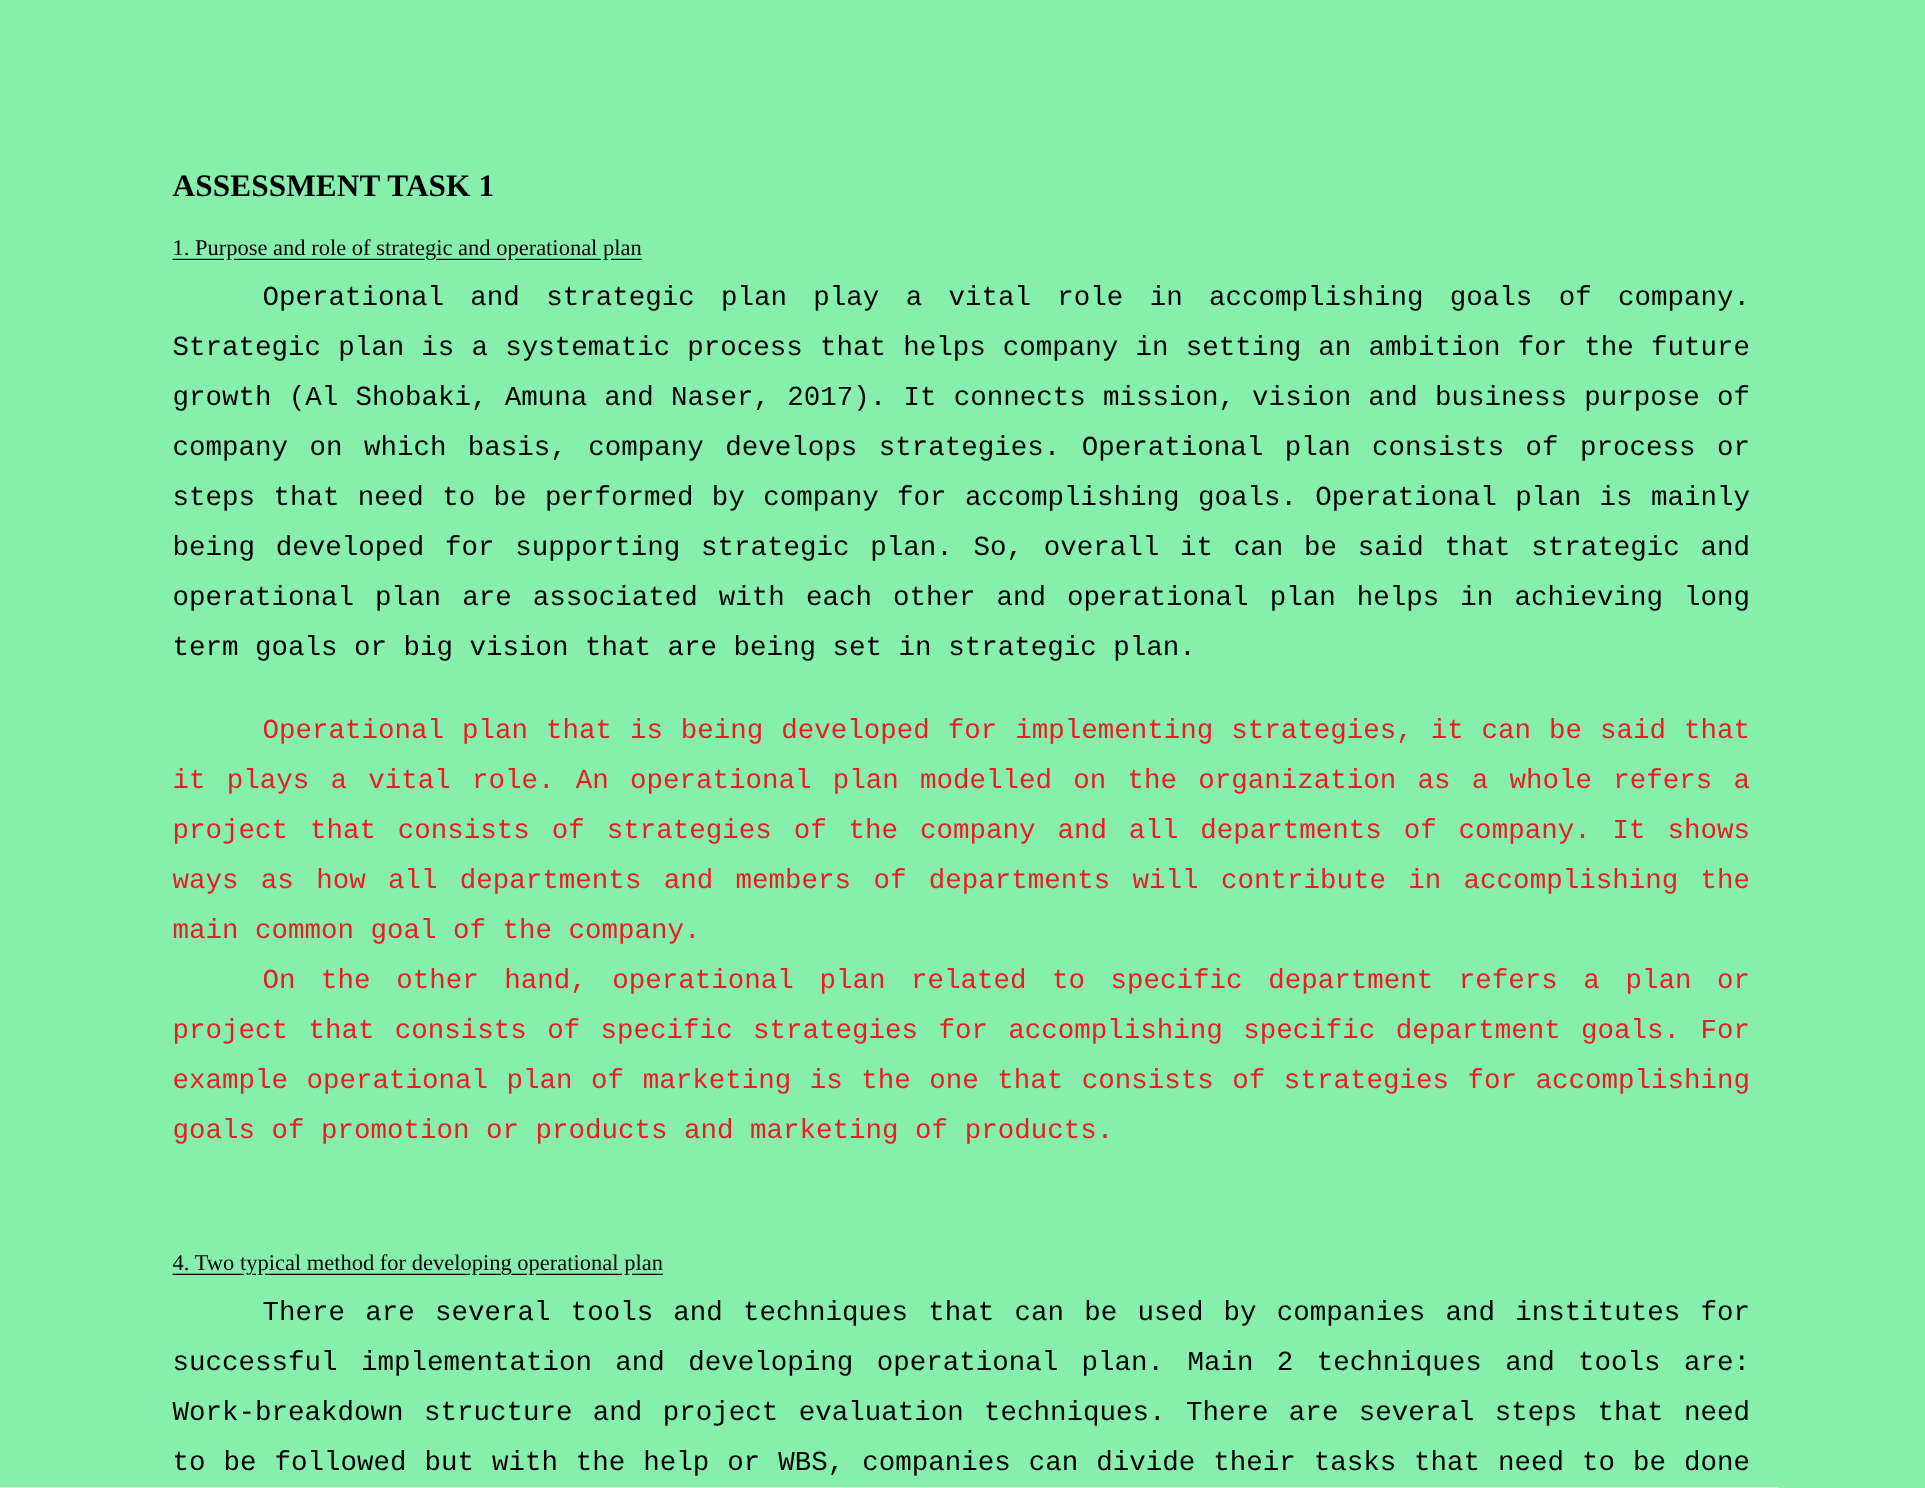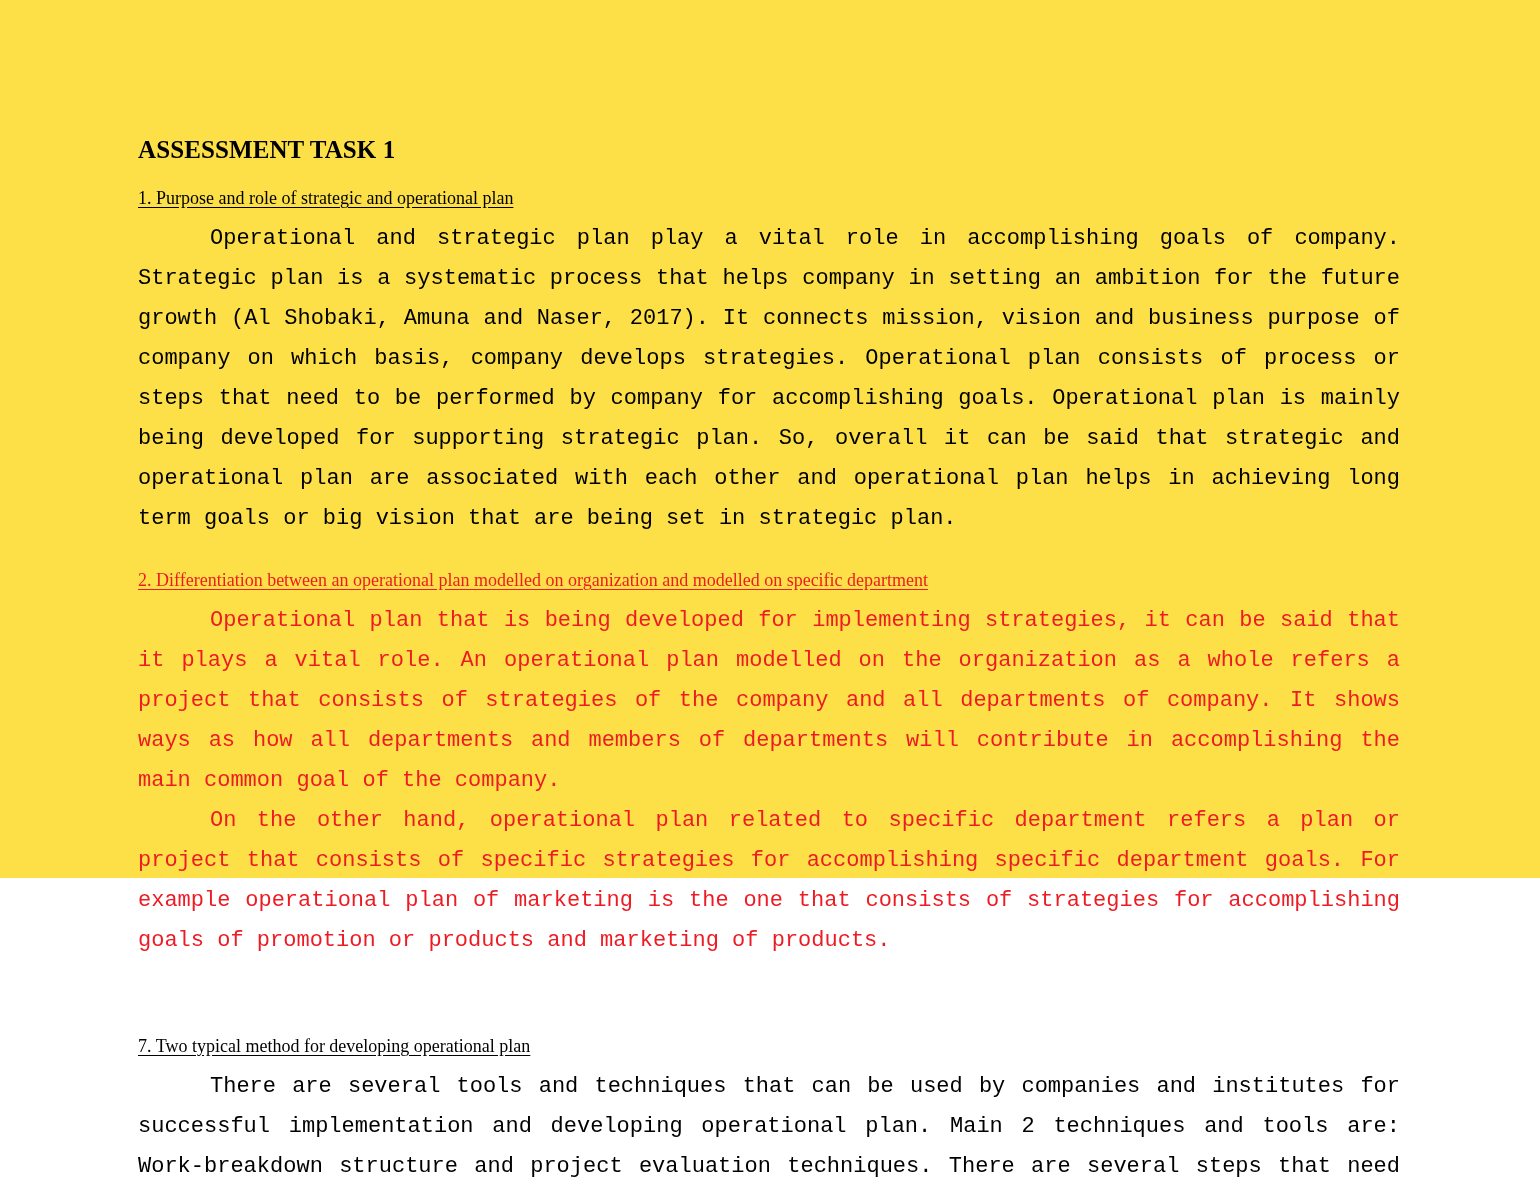--- a/index.html
+++ b/index.html
@@ -10,22 +10,22 @@
   body {
     width: 1540px;
     height: 1190px;
     font-family: "Liberation Serif", "DejaVu Serif", serif;
     color: #000000;
     overflow: hidden;
   }
   .page {
     position: relative;
     width: 1540px;
-    height: 878px;
-    background: #fde047;
+    height: 1190px;
+    background: #86efac;
     box-sizing: border-box;
     padding: 0;
   }
   .content {
     position: absolute;
     left: 138px;
     top: 133px;
     width: 1262px;
   }
   .doc-title {
@@ -74,26 +74,25 @@
   <div class="content">
 
     <div class="doc-title">ASSESSMENT TASK 1</div>
 
     <div class="section-heading"><span class="u">1. Purpose and role of strategic and operational plan</span></div>
 
     <p class="para">Operational and strategic plan play a vital role in accomplishing goals of company. Strategic plan is a systematic process that helps company in setting an ambition for the future growth (Al Shobaki, Amuna and Naser, 2017). It connects mission, vision and business purpose of company on which basis, company develops strategies. Operational plan consists of process or steps that need to be performed by company for accomplishing goals. Operational plan is mainly being developed for supporting strategic plan. So, overall it can be said that strategic and operational plan are associated with each other and operational plan helps in achieving long term goals or big vision that are being set in strategic plan.</p>
 
     <div class="gap-1"></div>
 
-    <div class="section-heading red"><span class="u">2. Differentiation between an operational plan modelled on organization and modelled on specific department</span></div>
 
     <p class="para red">Operational plan that is being developed for implementing strategies, it can be said that it plays a vital role. An operational plan modelled on the organization as a whole refers a project that consists of strategies of the company and all departments of company. It shows ways as how all departments and members of departments will contribute in accomplishing the main common goal of the company.</p>
 
     <p class="para red">On the other hand, operational plan related to specific department refers a plan or project that consists of specific strategies for accomplishing specific department goals. For example operational plan of marketing is the one that consists of strategies for accomplishing goals of promotion or products and marketing of products.</p>
 
     <div class="gap-3"></div>
 
-    <div class="section-heading"><span class="u">7. Two typical method for developing operational plan</span></div>
+    <div class="section-heading"><span class="u">4. Two typical method for developing operational plan</span></div>
 
     <p class="para">There are several tools and techniques that can be used by companies and institutes for successful implementation and developing operational plan. Main 2 techniques and tools are: Work-breakdown structure and project evaluation techniques. There are several steps that need to be followed but with the help or WBS, companies can divide their tasks that need to be done by their project</p>
 
   </div>
 </div>
 
 </body></html>

